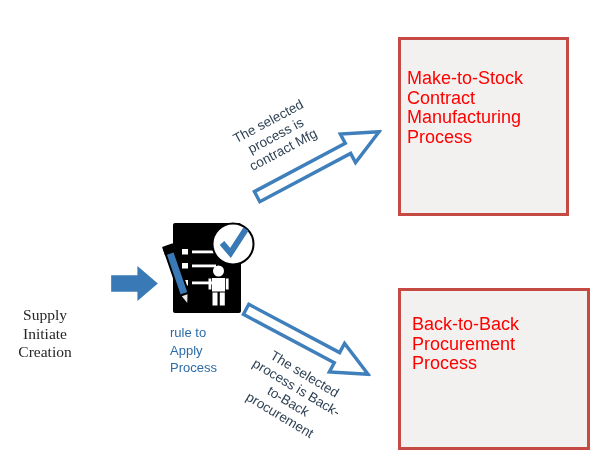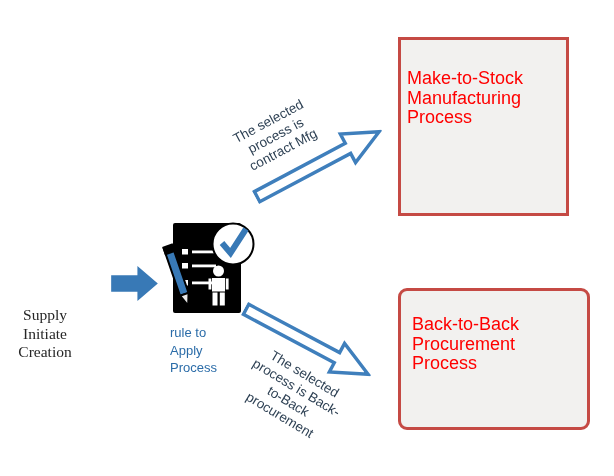--- a/index.html
+++ b/index.html
@@ -39,21 +39,21 @@
   }
   .branch-label.up{left:220px;top:112px;width:112px;transform:rotate(-28deg);}
   .branch-label.down{left:231px;top:363px;width:122px;transform:rotate(31deg);}
 
   
   .result-box{
     box-sizing:border-box;background:#f2f1ef;border:3px solid #c54a44;
     color:#ff0000;font-size:18px;line-height:19.5px;
   }
   .result-box.top{left:398px;top:37px;width:171px;height:179px;padding:29px 3px 0 6px;}
-  .result-box.bottom{left:398px;top:288px;width:192px;height:142px;padding:24px 6px 0 11px;border-radius:9px;}
+  .result-box.bottom{left:398px;top:288px;width:192px;height:162px;padding:24px 6px 0 11px;}
 </style>
 </head>
 <body>
 
 <div id="stage">
 
   <div class="abs start-label">
     <div>Supply</div>
     <div>Initiate</div>
     <div>Creation</div>
@@ -127,20 +127,21 @@
 
   <div class="abs branch-label down">
     <div>The selected</div>
     <div>process is Back-</div>
     <div>to-Back</div>
     <div>procurement</div>
   </div>
 
   <div class="abs result-box top">
     <div>Make-to-Stock</div>
+    <div>Contract</div>
     <div>Manufacturing</div>
     <div>Process</div>
   </div>
 
   <div class="abs result-box bottom">
     <div>Back-to-Back</div>
     <div>Procurement</div>
     <div>Process</div>
   </div>
 

